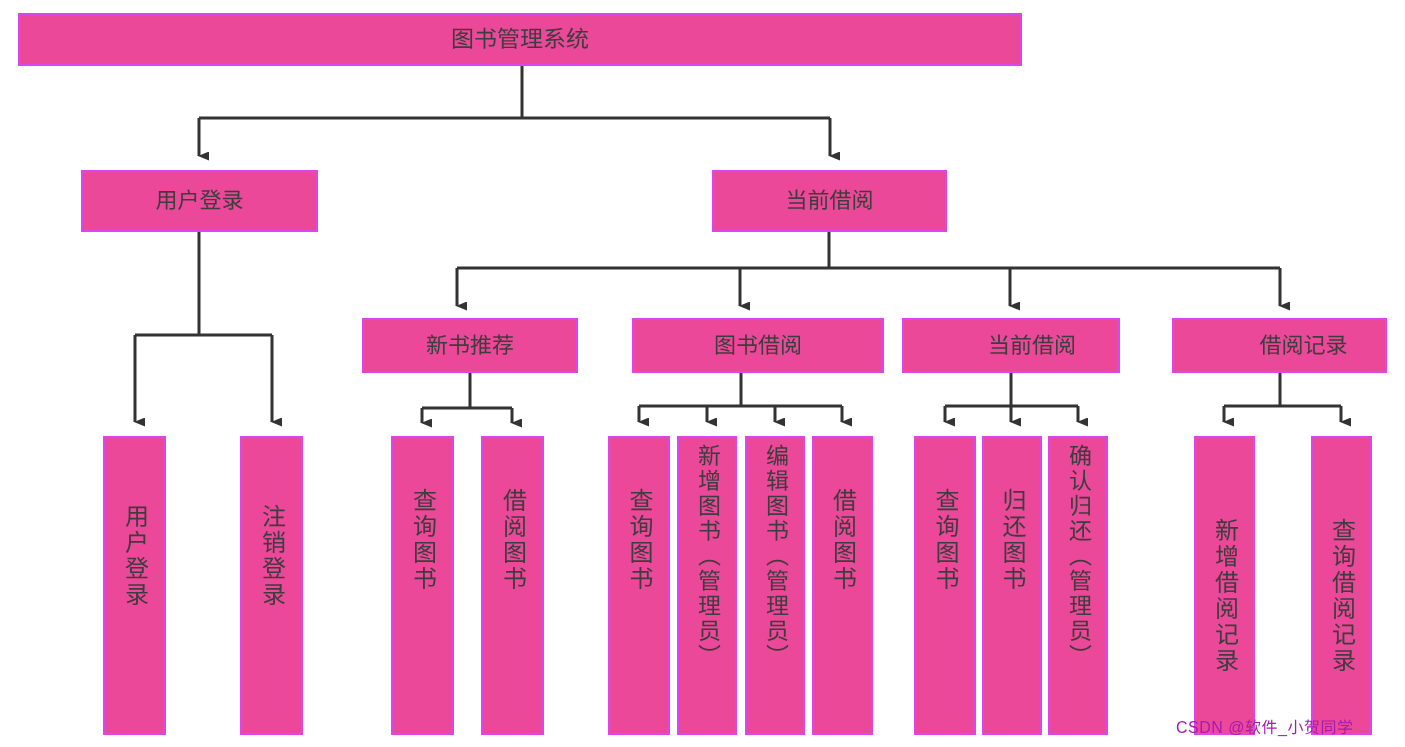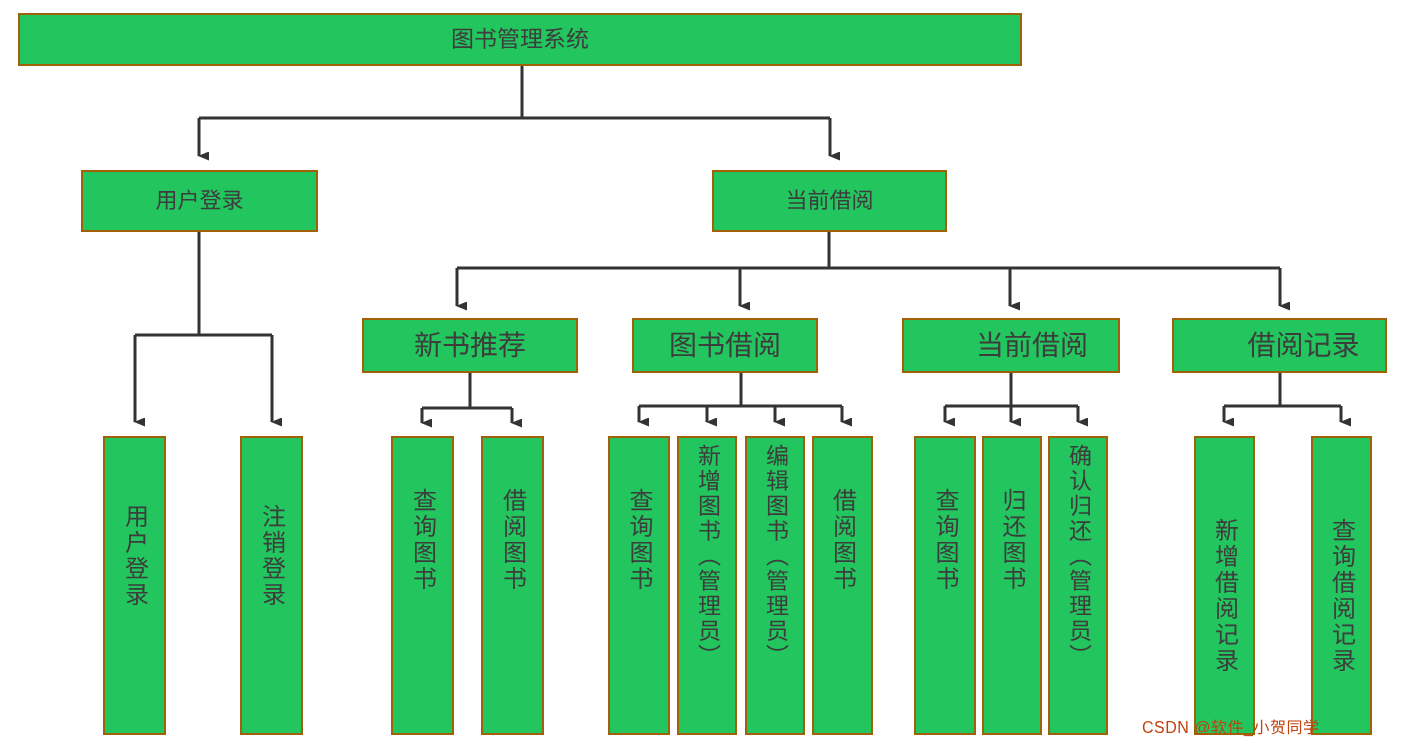--- a/index.html
+++ b/index.html
@@ -22,22 +22,22 @@
     position: absolute;
     left: 0;
     top: 0;
     width: 1405px;
     height: 747px;
     pointer-events: none;
   }
   .node {
     position: absolute;
     box-sizing: border-box;
-    background: #22c55e;
-    border: 2px solid #a16207;
+    background: #ec4899;
+    border: 2px solid #d946ef;
     display: flex;
     align-items: center;
     justify-content: center;
     color: #3d3d3d;
     z-index: 2;
   }
   .node.root {
     border-width: 2px;
   }
   .node .lbl {
@@ -45,45 +45,45 @@
     text-align: center;
     line-height: 1.05;
     color: #3d3d3d;
     white-space: nowrap;
   }
   
   .lvl1 .lbl { font-size: 23px; }
   
   .lvl2 .lbl { font-size: 22px; }
   
-  .lvl3 .lbl { font-size: 28px; }
+  .lvl3 .lbl { font-size: 22px; }
   
   .leaf {
     align-items: flex-start;
     justify-content: center;
     padding-top: 6px;
   }
   .leaf .lbl {
     writing-mode: vertical-rl;
     text-orientation: upright;
     font-size: 24px;
     letter-spacing: 2px;
     line-height: 1.0;
     text-align: left;
   }
   .leaf.tall .lbl { font-size: 23px; }
   .leaf.mid .lbl  { padding-top: 44px; }
   .leaf.mid2 .lbl { padding-top: 60px; }
   .leaf.mid3 .lbl { padding-top: 74px; }
   .watermark {
     position: absolute;
-    left: 1142px;
+    left: 1176px;
     top: 714px;
     font-size: 16px;
-    color: #c2410c;
+    color: #a21caf;
     white-space: nowrap;
     z-index: 3;
     letter-spacing: 0.5px;
   }
 </style>
 </head>
 <body>
 
 <div id="canvas">
 
@@ -145,21 +145,21 @@
   <div class="node lvl2" style="left:81px; top:170px; width:237px; height:62px;">
     <span class="lbl">用户登录</span>
   </div>
   <div class="node lvl2" style="left:712px; top:170px; width:235px; height:62px;">
     <span class="lbl">当前借阅</span>
   </div>
 
   <div class="node lvl3" style="left:362px; top:318px; width:216px; height:55px;">
     <span class="lbl">新书推荐</span>
   </div>
-  <div class="node lvl3" style="left:632px; top:318px; width:186px; height:55px;">
+  <div class="node lvl3" style="left:632px; top:318px; width:252px; height:55px;">
     <span class="lbl">图书借阅</span>
   </div>
   <div class="node lvl3" style="left:902px; top:318px; width:218px; height:55px;padding-left:42px;">
     <span class="lbl">当前借阅</span>
   </div>
   <div class="node lvl3" style="left:1172px; top:318px; width:215px; height:55px;padding-left:48px;">
     <span class="lbl">借阅记录</span>
   </div>
 
   <div class="node leaf mid2" style="left:103px; top:436px; width:63px; height:299px;">

